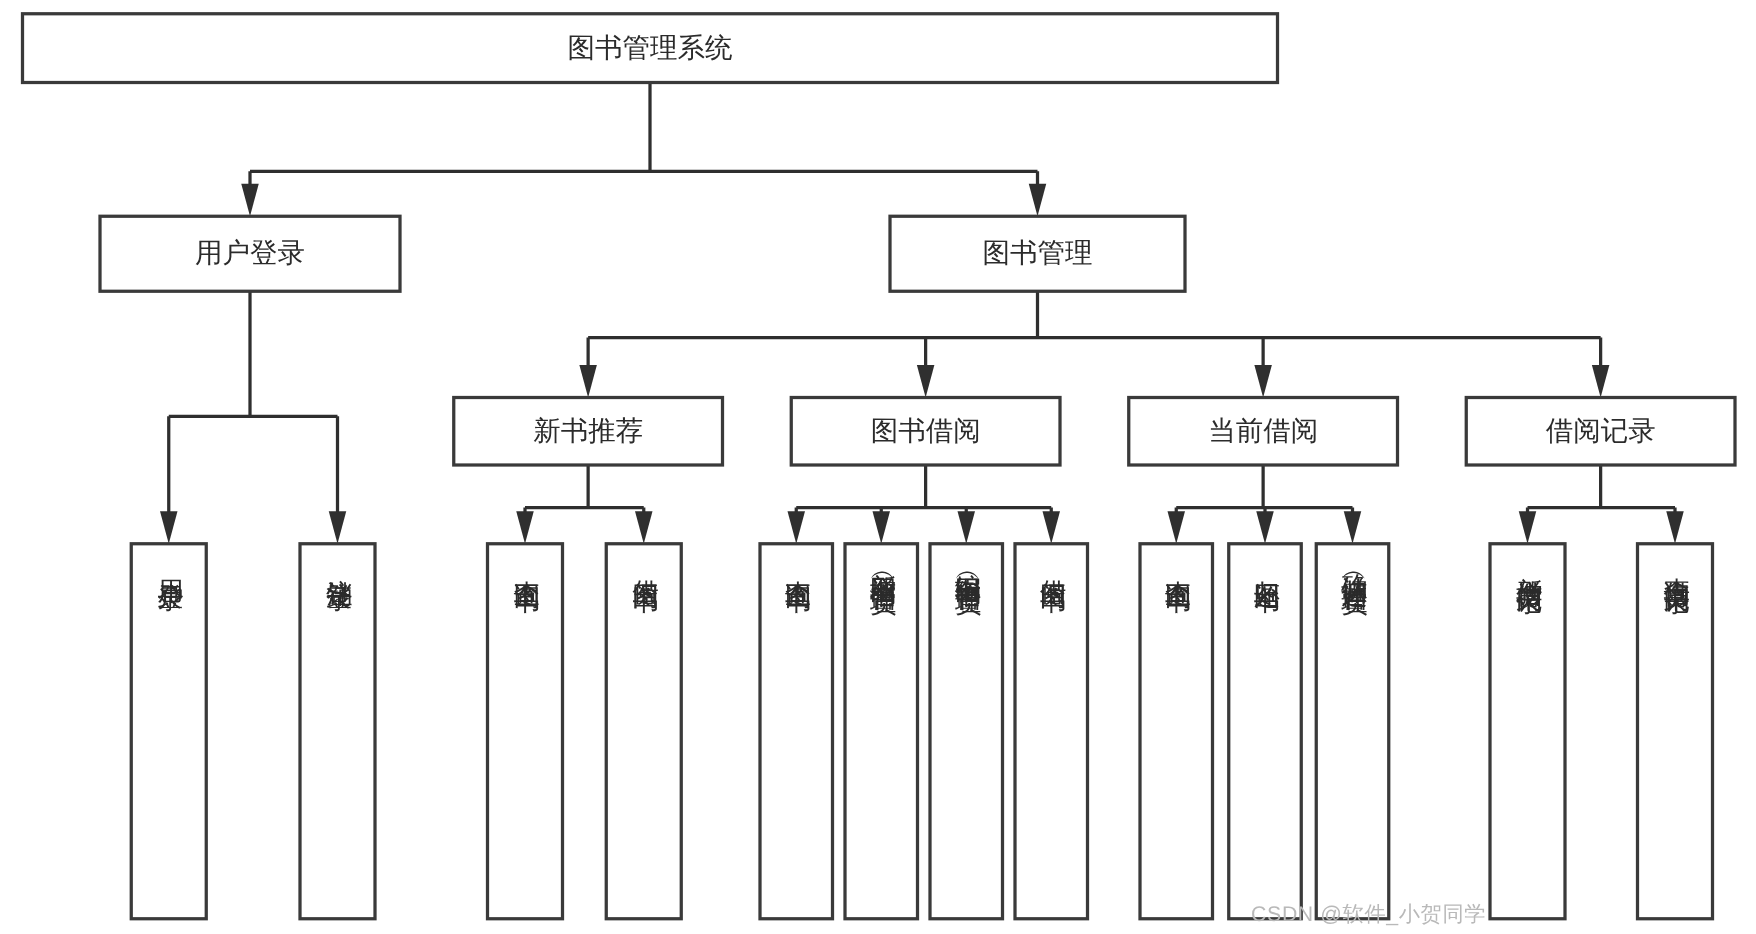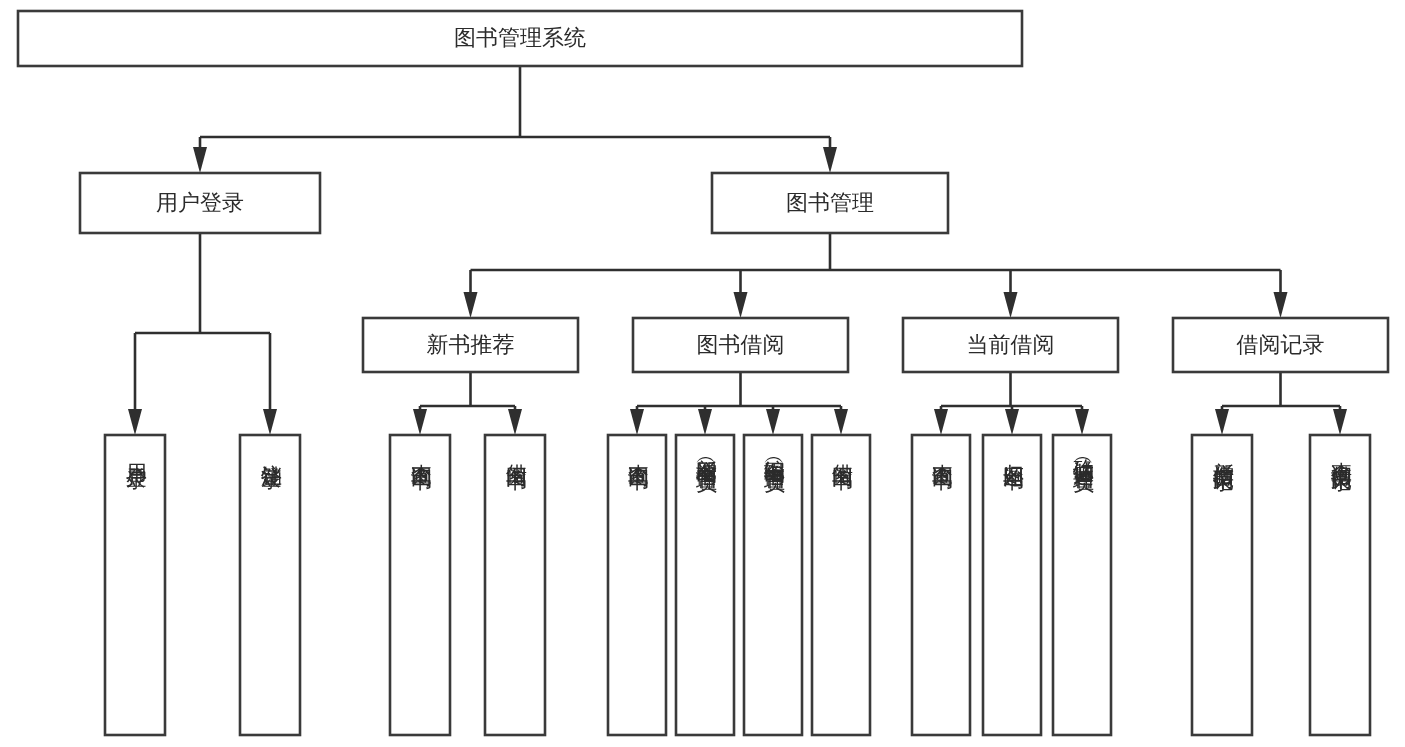--- a/index.html
+++ b/index.html
@@ -202,13 +202,14 @@
         <g>
           <rect class="node-box" x="1192" y="435" width="60" height="300"></rect>
           <text class="node-label vertical" x="1222" y="451" text-anchor="middle" dominant-baseline="hanging">新增借阅记录</text>
         </g>
         <g>
           <rect class="node-box" x="1310" y="435" width="60" height="300"></rect>
           <text class="node-label vertical" x="1340" y="451" text-anchor="middle" dominant-baseline="hanging">查询借阅记录</text>
         </g>
       </g>
   </svg>
+  <div class="watermark">CSDN @软件_小贺同学</div>
 </div>
 
 </body></html>

